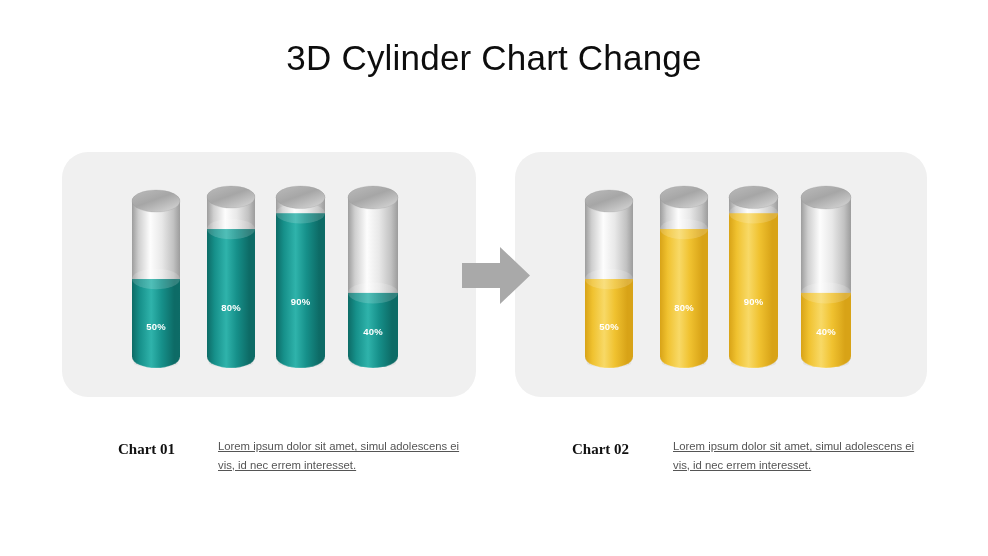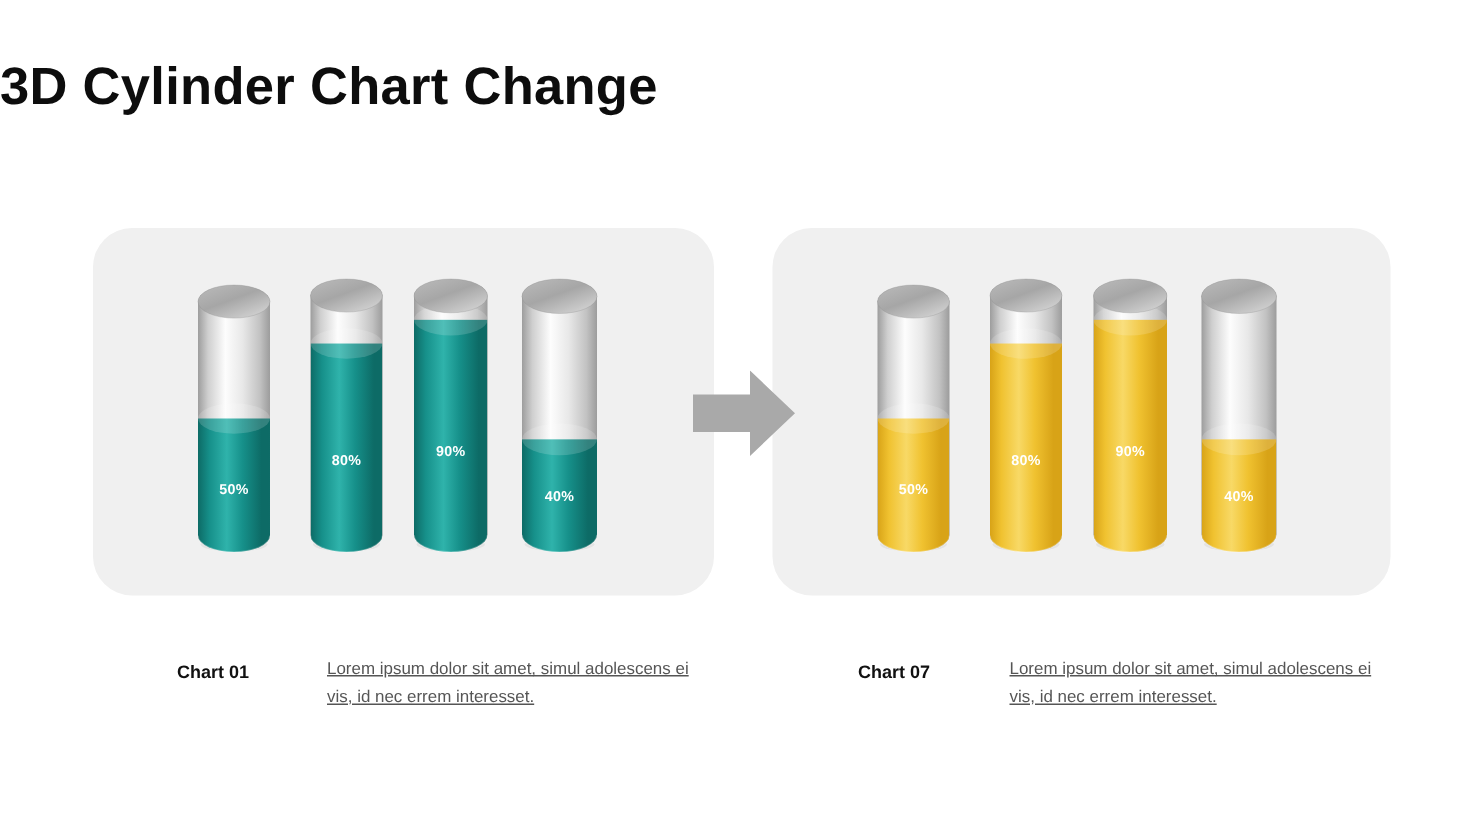--- a/index.html
+++ b/index.html
@@ -7,22 +7,22 @@
     width:988px; height:556px;
     background:#ffffff;
     font-family:"Liberation Sans", sans-serif;
     overflow:hidden;
   }
   #stage{ position:relative; width:988px; height:556px; background:#fff; }
 
   
   #page-title{
     position:absolute; left:0; top:38px; width:988px;
-    text-align:left;
-    font-size:35px; font-weight:bold; color:#0d0d0d;
+    text-align:center;
+    font-size:35px; font-weight:normal; color:#0d0d0d;
     letter-spacing:.2px;
   }
 
   
   .panel{
     position:absolute;
     background:#f0f0f0;
     border-radius:26px;
     top:152px; height:245px;
   }
@@ -43,22 +43,23 @@
     font-weight:600;
     letter-spacing:.2px;
     white-space:nowrap;
     text-align:center;
   }
 
   
   .caption-block{ position:absolute; }
   .caption-title{
     position:absolute;
-    font-size:12px; font-weight:bold; color:#111;
+    font-size:15px; font-weight:bold; color:#111;
     white-space:nowrap;
+    font-family:Liberation Serif, serif;
   }
   .caption-body{
     position:absolute;
     font-size:11.3px; color:#555; line-height:1.65;
     width:250px;
     text-decoration:underline;
   }
   #cap1-title{ left:118px; top:441px; }
   #cap1-body { left:218px; top:437px; }
   #cap2-title{ left:572px; top:441px; }
@@ -458,17 +459,17 @@
         <div class="pct" style="width: 50px; left: 0px; top: 140.332px;">40%</div>
       </div>
     </div>
 
   <div class="caption-block">
     <div class="caption-title" id="cap1-title">Chart 01</div>
     <div class="caption-body" id="cap1-body">Lorem ipsum dolor sit amet, simul adolescens ei vis, id nec errem  interesset.</div>
   </div>
 
   <div class="caption-block">
-    <div class="caption-title" id="cap2-title">Chart 07</div>
+    <div class="caption-title" id="cap2-title">Chart 02</div>
     <div class="caption-body" id="cap2-body">Lorem ipsum dolor sit amet, simul adolescens ei vis, id nec errem  interesset.</div>
   </div>
 
 </div>
 
 </body></html>

